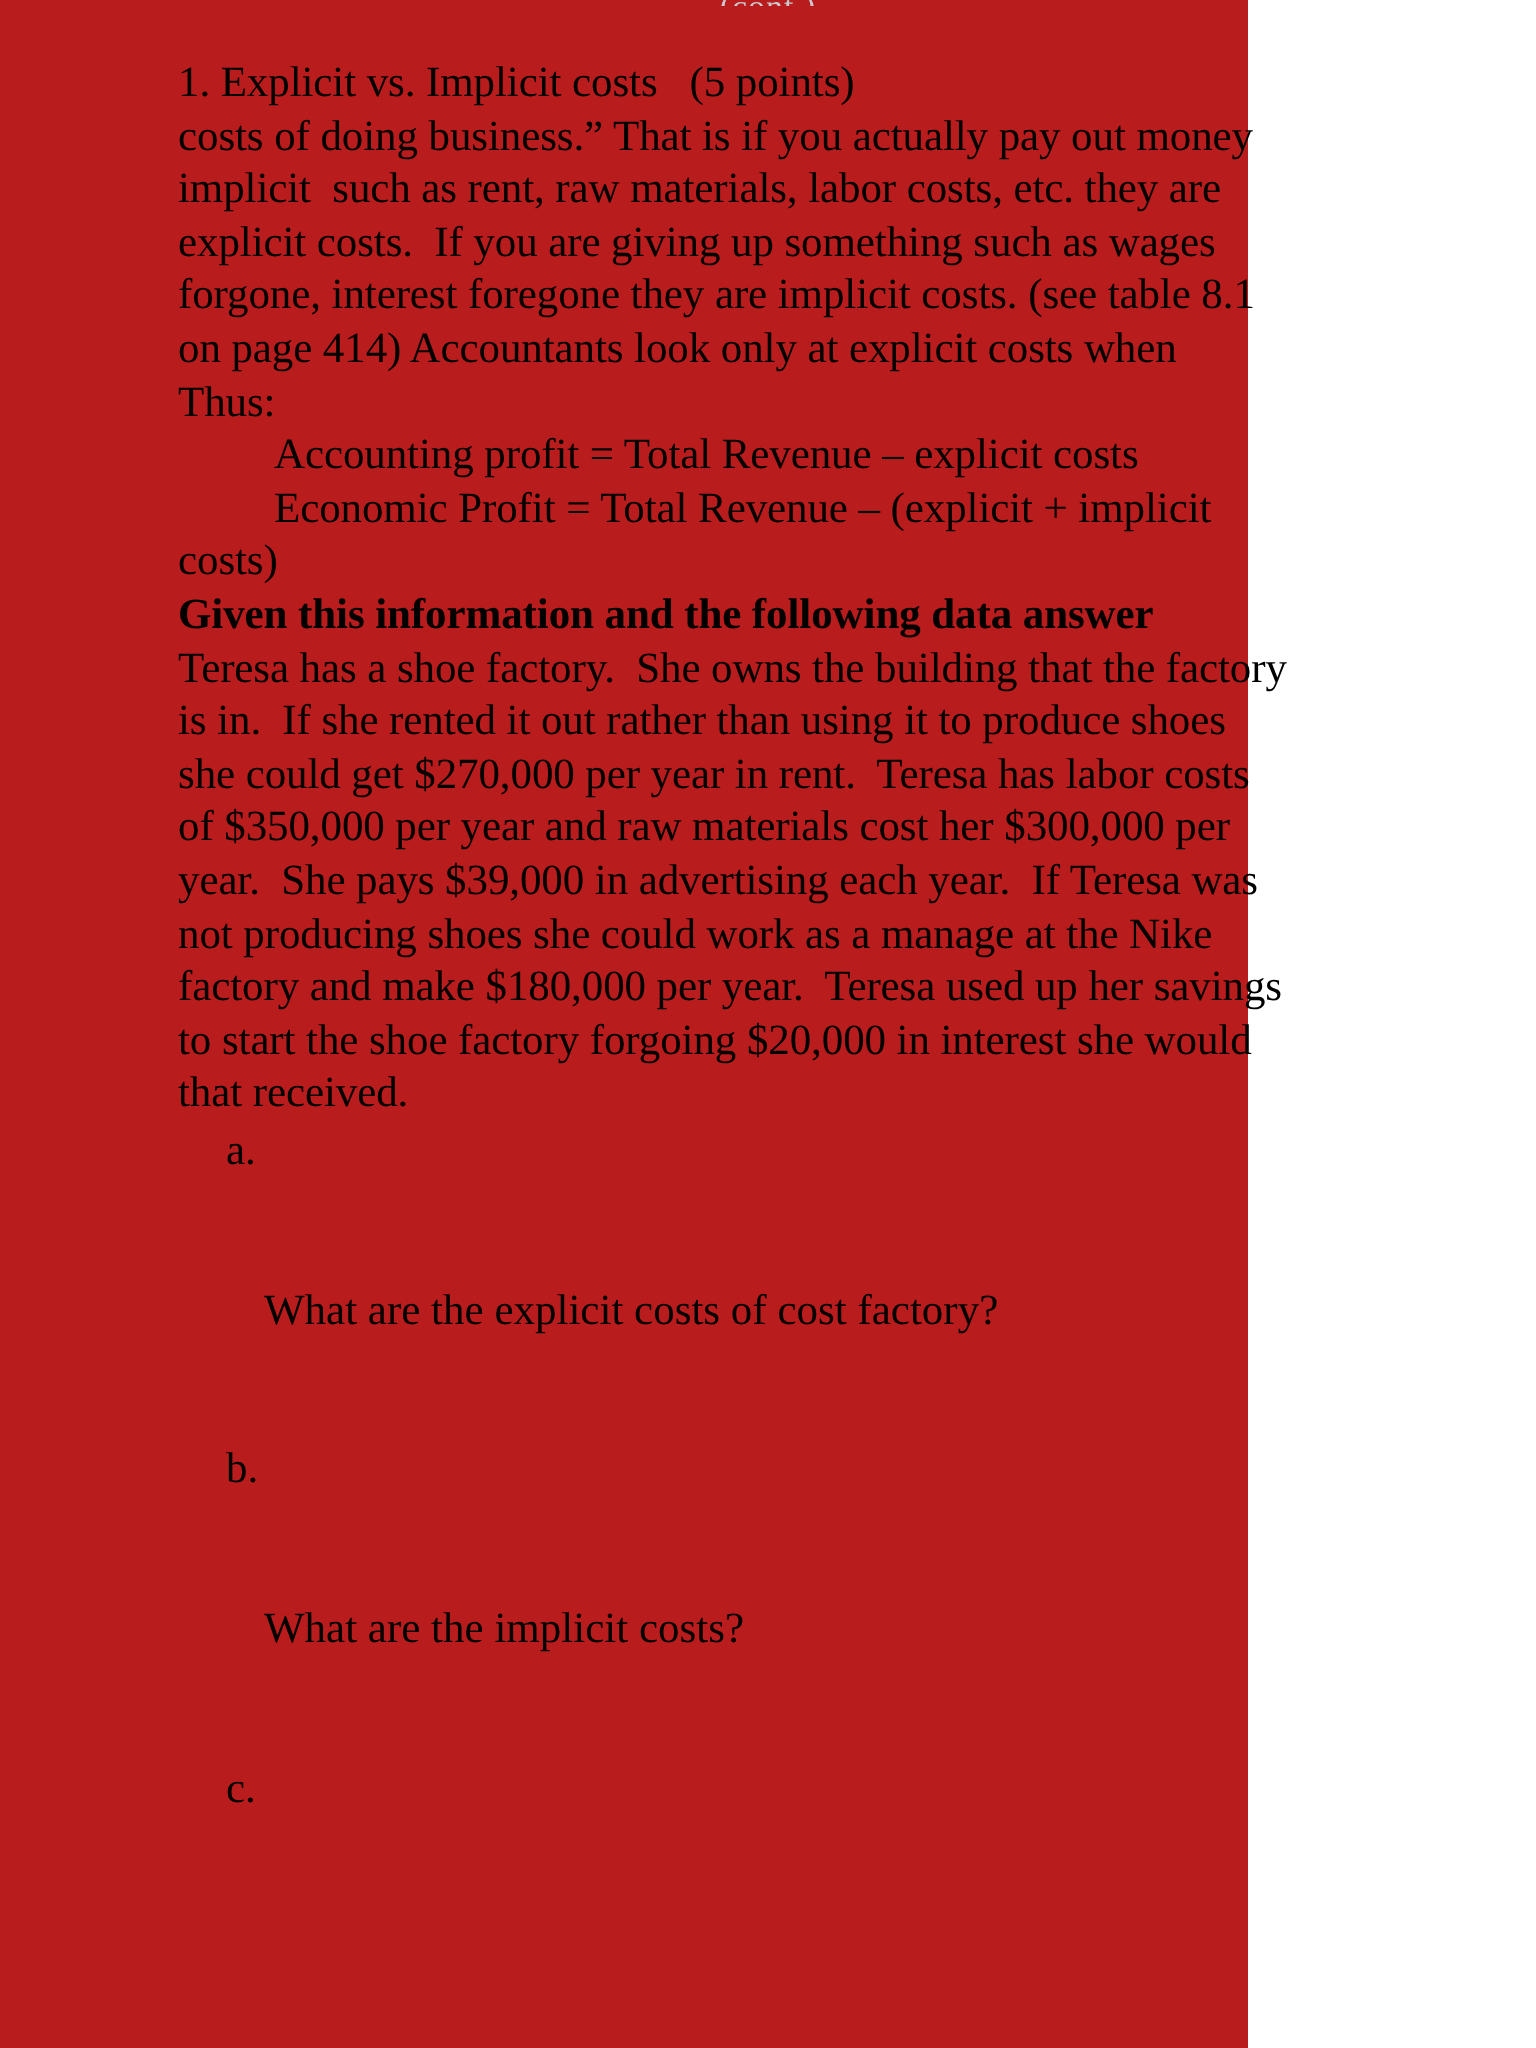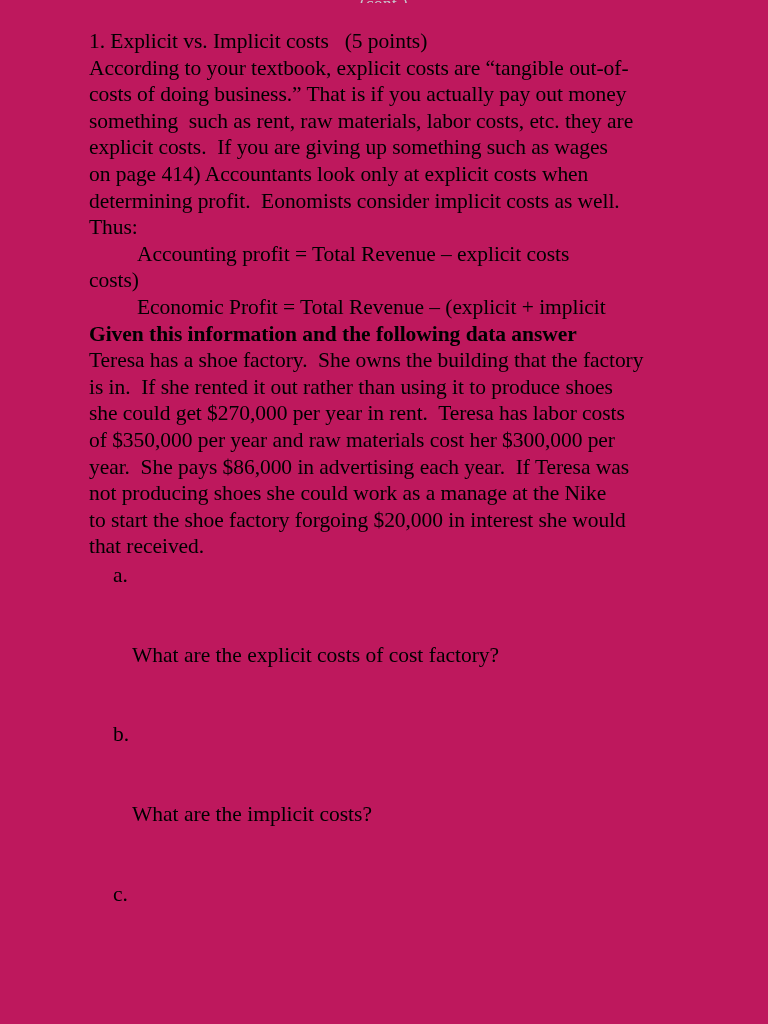--- a/index.html
+++ b/index.html
@@ -11,23 +11,23 @@
     width: 768px;
     height: 1024px;
     overflow: hidden;
     font-family: "Liberation Serif", "DejaVu Serif", serif;
     color: #000000;
     -webkit-font-smoothing: none;
   }
 
   #page {
     position: relative;
-    width: 768px;
+    width: 624px;
     height: 1024px;
-    background: #be185d;
+    background: #b91c1c;
   }
 
   
   .top-remnant {
     position: absolute;
     top: -6px;
     left: 0;
     width: 768px;
     text-align: center;
     font-size: 17px;
@@ -89,40 +89,40 @@
 <div id="page">
 
   <div class="top-remnant">(cont.)</div>
 
   <div class="content">
 
     <div>
 
       <div class="line">1. Explicit vs. Implicit costs   (5 points)</div>
 
-      <div class="line">According to your textbook, explicit costs are “tangible out-of-</div>
       <div class="line">costs of doing business.” That is if you actually pay out money</div>
-      <div class="line">something  such as rent, raw materials, labor costs, etc. they are</div>
+      <div class="line">implicit  such as rent, raw materials, labor costs, etc. they are</div>
       <div class="line">explicit costs.  If you are giving up something such as wages</div>
+      <div class="line">forgone, interest foregone they are implicit costs. (see table 8.1</div>
       <div class="line">on page 414) Accountants look only at explicit costs when</div>
-      <div class="line">determining profit.  Eonomists consider implicit costs as well.</div>
       <div class="line">Thus:</div>
 
       <div class="line indent-eq">Accounting profit = Total Revenue – explicit costs</div>
+      <div class="line indent-eq">Economic Profit = Total Revenue – (explicit + implicit</div>
       <div class="line">costs)</div>
-      <div class="line indent-eq">Economic Profit = Total Revenue – (explicit + implicit</div>
 
       <div class="line bi">Given this information and the following data answer</div>
 
       <div class="line">Teresa has a shoe factory.  She owns the building that the factory</div>
       <div class="line">is in.  If she rented it out rather than using it to produce shoes</div>
       <div class="line">she could get $270,000 per year in rent.  Teresa has labor costs</div>
       <div class="line">of $350,000 per year and raw materials cost her $300,000 per</div>
-      <div class="line">year.  She pays $86,000 in advertising each year.  If Teresa was</div>
+      <div class="line">year.  She pays $39,000 in advertising each year.  If Teresa was</div>
       <div class="line">not producing shoes she could work as a manage at the Nike</div>
+      <div class="line">factory and make $180,000 per year.  Teresa used up her savings</div>
       <div class="line">to start the shoe factory forgoing $20,000 in interest she would</div>
       <div class="line">that received.</div>
 
       <div class="qlist">
 
         <div class="qitem">
           <span class="qmark">a.</span>
           <span class="qcont">What are the explicit costs of cost factory?</span>
         </div>
 

